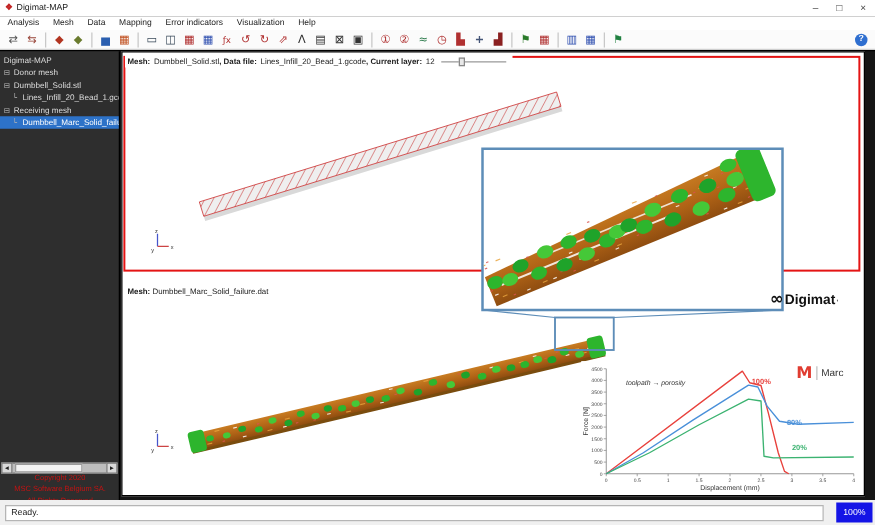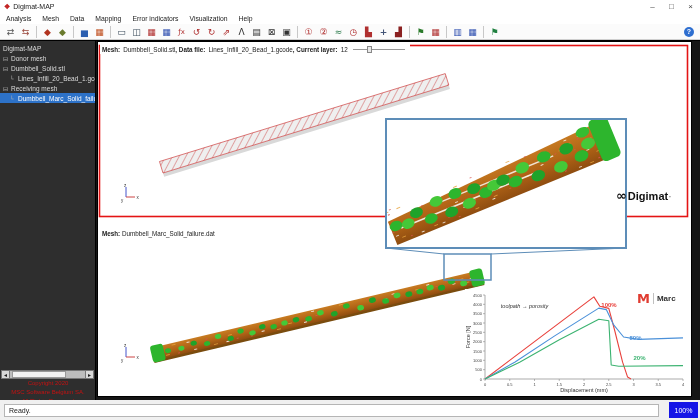--- a/index.html
+++ b/index.html
@@ -55,25 +55,25 @@
   .slider{width:52px;height:1px;background:#999;margin-left:5px;position:relative;}
   .shandle{position:absolute;left:14px;top:-3px;width:5px;height:7px;background:#e8e8e8;border:1px solid #888;box-sizing:border-box;}
   .vlabel2{position:absolute;left:4px;top:188px;font-size:6.3px;color:#222;z-index:3;white-space:nowrap;}
   .vlabel2 b{font-weight:bold;}
 
   
   .chartbox{position:absolute;left:367px;top:247px;width:224px;height:106px;z-index:2;background:#fff;}
   .marc{position:absolute;left:172px;top:3px;display:flex;align-items:center;gap:3px;z-index:3;}
   .marc .m{color:#e03c31;font-weight:bold;font-size:13px;line-height:13px;font-family:"DejaVu Sans",sans-serif;}
   .marc .bar{width:1px;height:11px;background:#c0c0c0;}
-  .marc .t{font-size:8px;color:#333;font-weight:700;}
+  .marc .t{font-size:8px;color:#333;font-weight:400;}
 
   .digimat{position:absolute;left:518px;top:148px;z-index:2;display:flex;align-items:baseline;color:#111;font-weight:bold;}
   .digimat .inf{font-size:13px;line-height:10px;margin-right:1px;font-family:"DejaVu Sans",sans-serif;}
-  .digimat .dg{font-size:11px;}
+  .digimat .dg{font-size:11px;margin-top:44px;}
   .digimat .tm{font-size:5px;margin-left:1px;}
 
   
   .statusbar{position:absolute;left:0;top:400px;width:700px;height:20px;background:#f0f0f0;display:flex;align-items:center;}
   .ready{flex:1;margin:2px 10px 2px 4px;height:13px;background:#fff;border:1px solid #b5b5b5;
          display:flex;align-items:center;padding-left:4px;font-size:7px;color:#222;box-sizing:border-box;}
   .zoombox{width:29px;height:16px;background:#1414e6;color:#fff;font-size:7px;display:flex;
            align-items:center;justify-content:center;margin-right:2px;}
 </style>
 </head>

